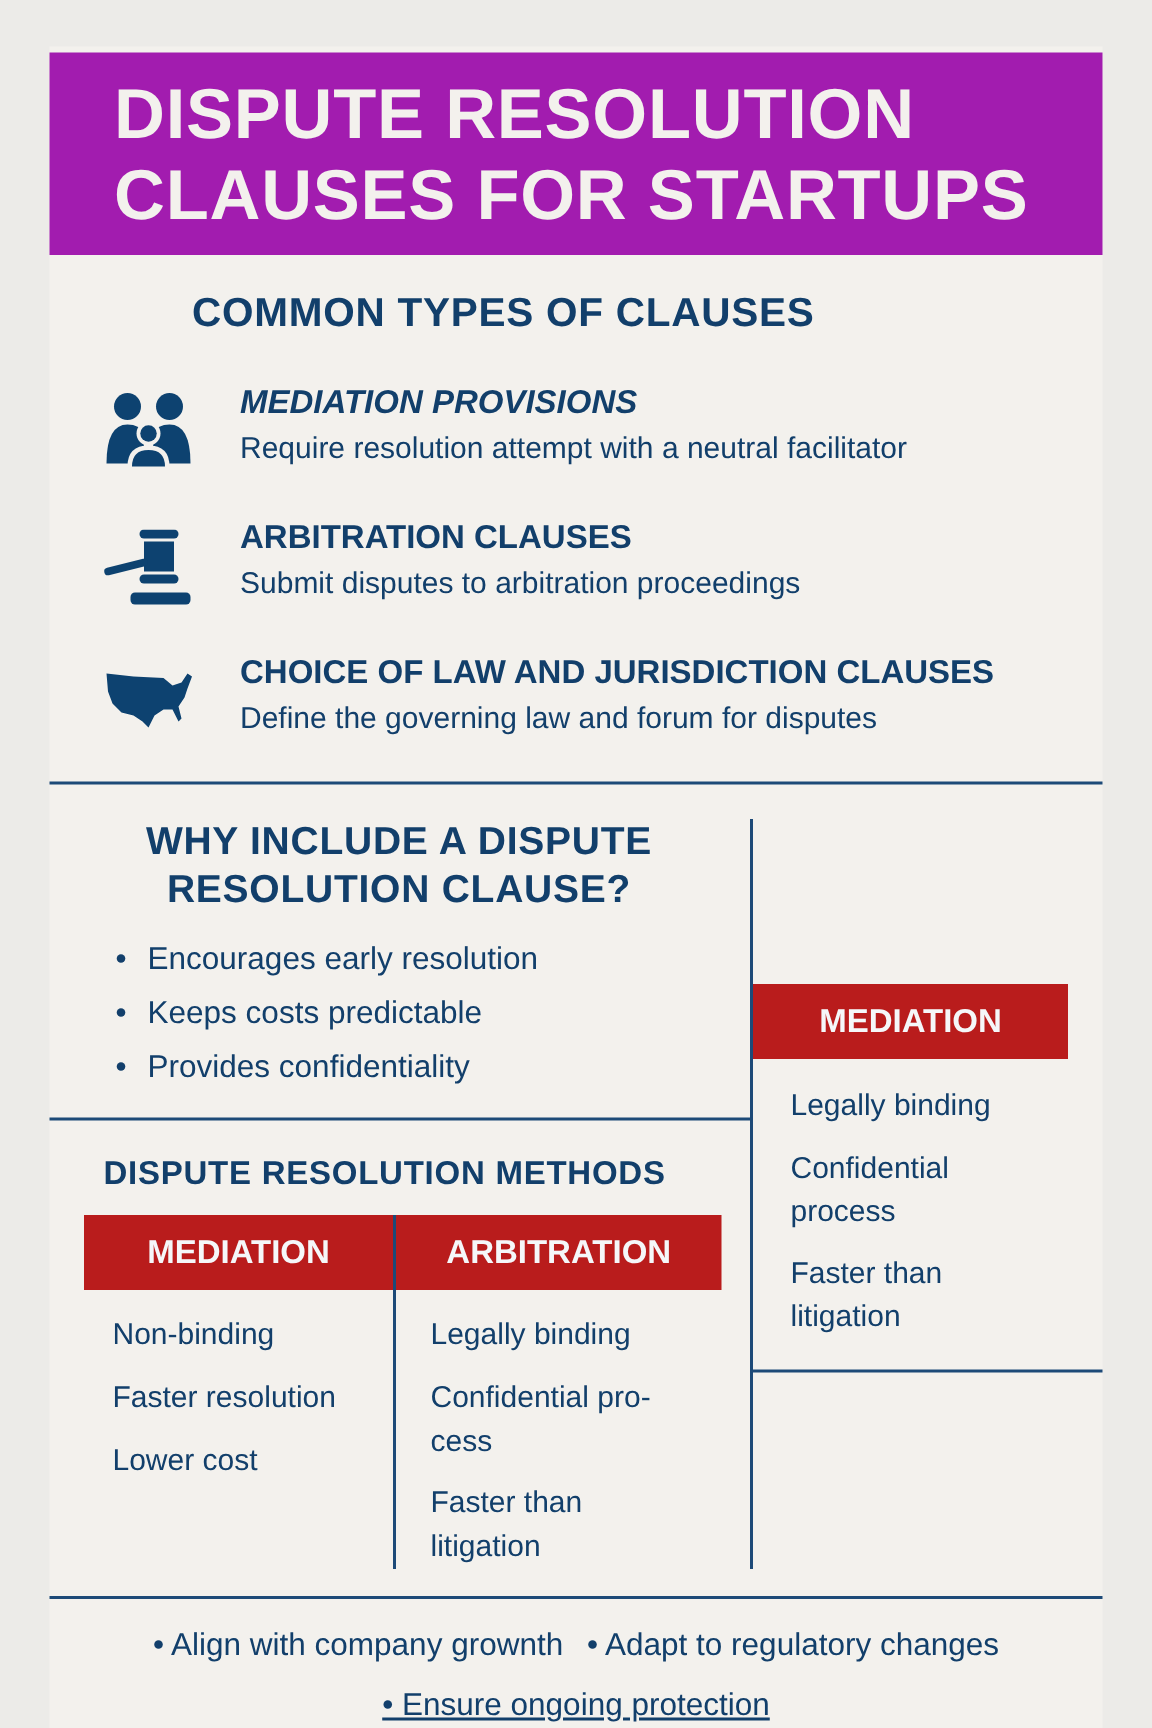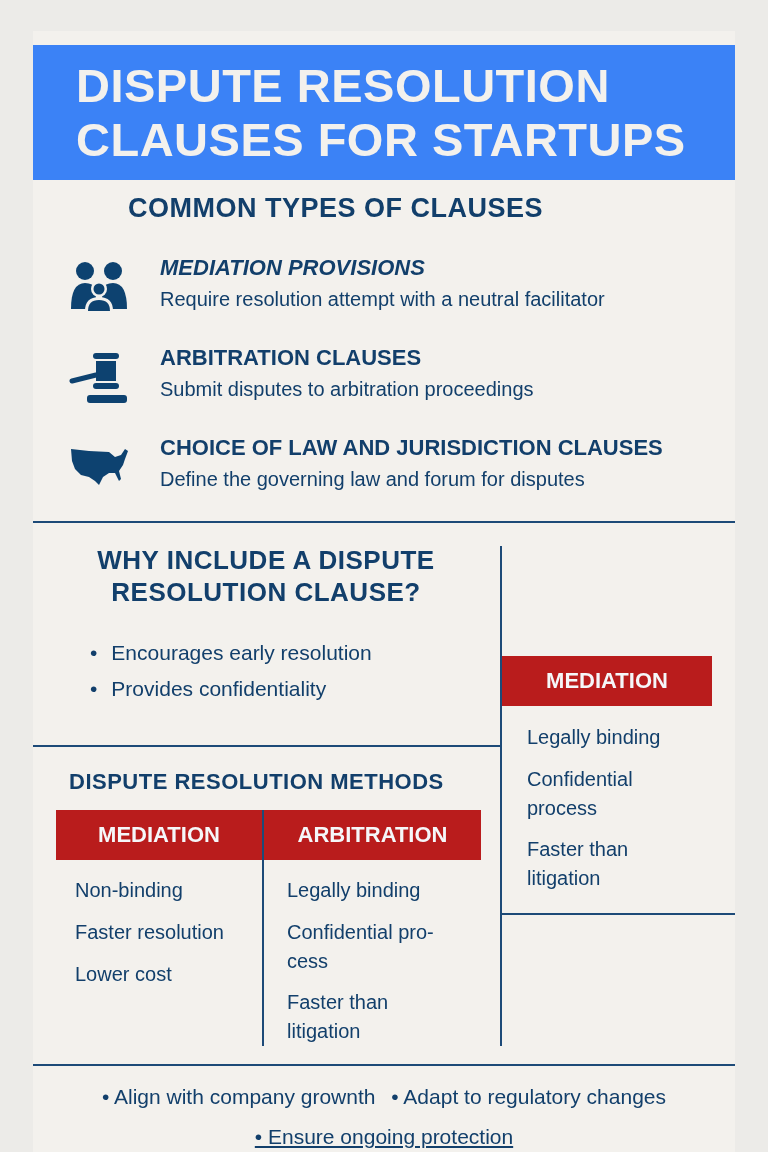--- a/index.html
+++ b/index.html
@@ -1,27 +1,27 @@
 <!DOCTYPE html>
 <html><head>
 <meta charset="utf-8">
 <style>
   html,body{margin:0;padding:0;}
   body{width:768px;height:1152px;background:#ecebe8;font-family:"Liberation Sans",sans-serif;color:#123f6b;position:relative;overflow:hidden;}
   .card{position:absolute;left:33px;top:31px;width:702px;height:1121px;background:#f3f1ed;}
-  .header{position:absolute;left:0;top:14px;width:702px;height:135px;background:#3b82f6;}
+  .header{position:absolute;left:0;top:4px;width:702px;height:135px;background:#a21caf;}
   .header-title{position:absolute;left:43px;top:14px;font-size:47px;font-weight:bold;color:#f3f1ed;line-height:54px;letter-spacing:0.5px;}
   .section-title{position:absolute;font-weight:bold;color:#123f6b;letter-spacing:0.5px;}
   .clause{position:absolute;left:0;width:702px;}
   .clause-icon{position:absolute;left:36px;}
   .clause-name{position:absolute;left:127px;font-size:22px;font-weight:bold;color:#123f6b;white-space:nowrap;}
   .clause-desc{position:absolute;left:127px;font-size:20px;color:#123f6b;white-space:nowrap;}
   .hline{position:absolute;height:2px;background:#1d4a78;}
   .vline{position:absolute;width:2px;background:#1d4a78;}
-  .bullets{position:absolute;left:40px;top:587px;list-style:none;margin:17px;padding:0;}
+  .bullets{position:absolute;left:40px;top:587px;list-style:none;margin:4px;padding:0;}
   .bullets li{font-size:21px;line-height:36px;color:#123f6b;white-space:nowrap;}
   .bullets li::before{content:"•";margin-right:14px;}
   .tbl-head{position:absolute;background:#b91c1c;color:#f5f7f9;font-weight:bold;font-size:22px;text-align:center;}
   .cell{position:absolute;font-size:20px;color:#123f6b;line-height:29px;}
   .bottom{position:absolute;left:0;width:702px;text-align:center;font-size:21px;color:#123f6b;white-space:nowrap;}
 </style>
 </head>
 <body>
 
 <div class="card">
@@ -70,20 +70,21 @@
   </div>
 
   <div class="hline" style="left:0;top:490px;width:702px;"></div>
 
   <div class="section-title" style="left:38px;top:513px;font-size:26px;line-height:32px;text-align:center;width:390px;">
     <div>WHY INCLUDE A DISPUTE</div>
     <div>RESOLUTION CLAUSE?</div>
   </div>
   <ul class="bullets">
     <li>Encourages early resolution</li>
+    <li>Keeps costs predictable</li>
     <li>Provides confidentiality</li>
   </ul>
 
   <div class="vline" style="left:467px;top:515px;height:500px;"></div>
   <div class="hline" style="left:0;top:714px;width:468px;"></div>
 
   <div class="tbl-head" style="left:469px;top:625px;width:210px;height:50px;line-height:50px;">MEDIATION</div>
   <div class="cell" style="left:494px;top:692px;width:180px;">Legally binding</div>
   <div class="cell" style="left:494px;top:734px;width:150px;">Confidential process</div>
   <div class="cell" style="left:494px;top:804px;width:130px;">Faster than litigation</div>

